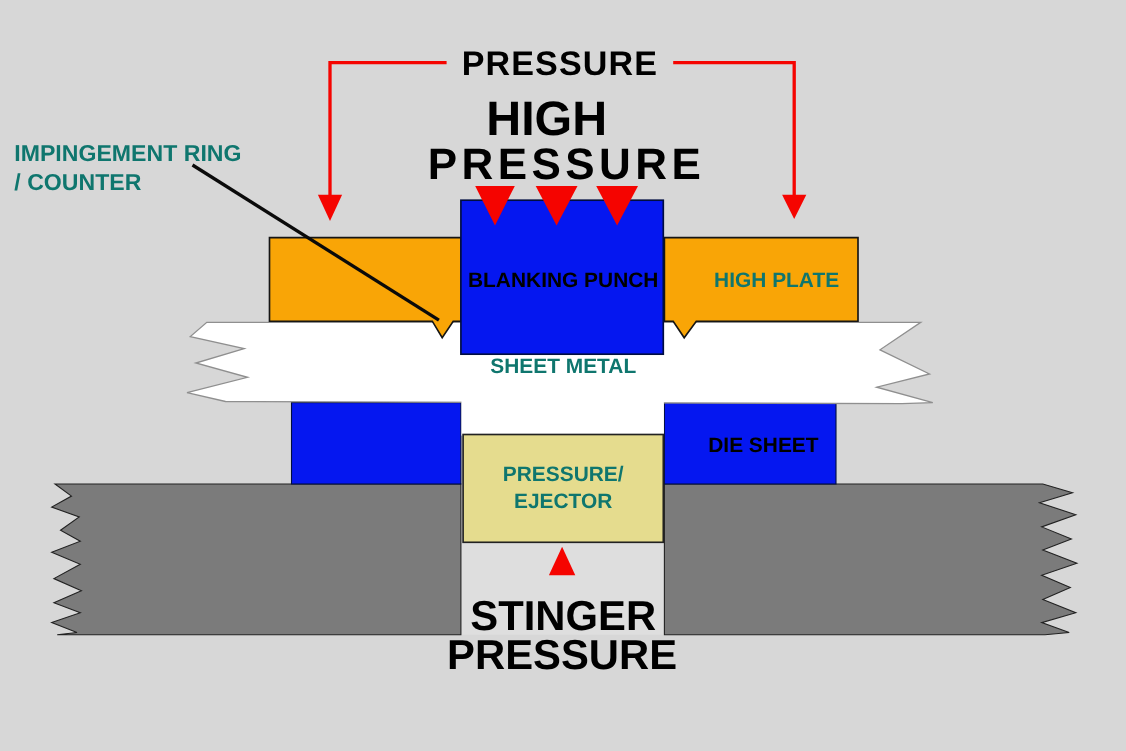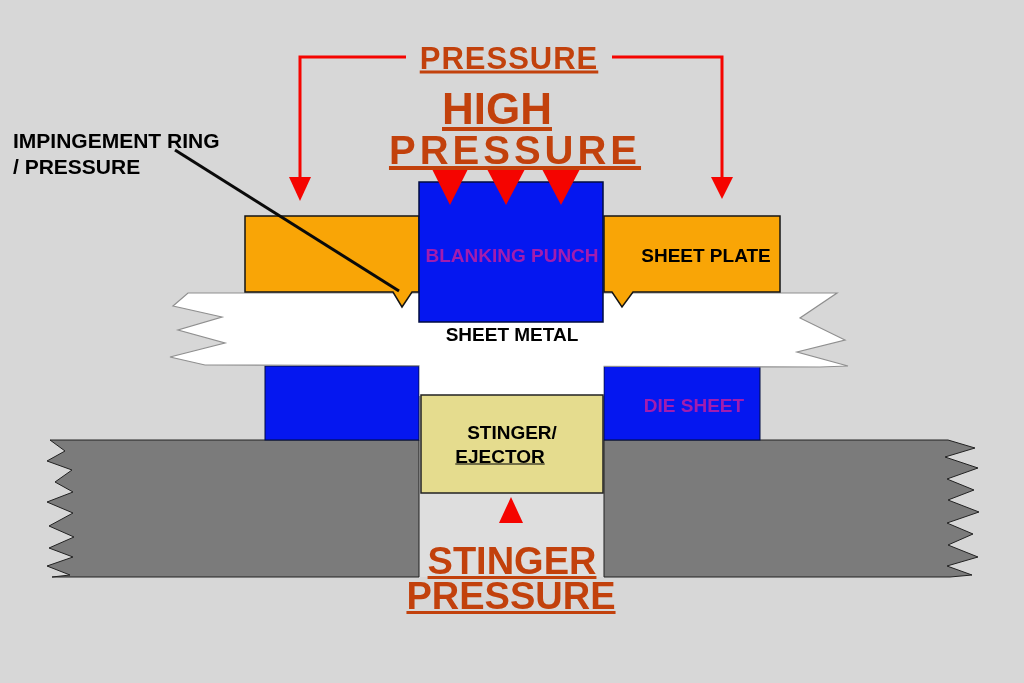--- a/index.html
+++ b/index.html
@@ -12,23 +12,23 @@
     font-weight:bold;
   }
   .stage svg{position:absolute;left:0;top:0;}
   .txt{
     position:absolute;
     white-space:nowrap;
     transform:translate(-50%,-50%);
     line-height:1;
   }
   .txt.leftalign{transform:translate(0,-50%);}
-  .red{color:#c2410c;text-decoration:underline;}
-  .black{color:#000000;text-align:center;}
-  .white{color:#a21caf;}
+  .red{color:#000000;}
+  .black{color:#0f766e;text-align:center;}
+  .white{color:#000000;}
   .t-pressure-top{font-size:31px;letter-spacing:1px;}
   .t-high{font-size:44px;}
   .t-highpressure{font-size:40px;letter-spacing:4px;}
   .t-imp{font-size:21px;}
   .t-part{font-size:19px;}
   .t-counter{font-size:38px;}
 </style>
 </head>
 <body>
 
@@ -69,29 +69,29 @@
 
     <line x1="175" y1="150" x2="399" y2="291" stroke-width="3" stroke="#0a0a0a"></line>
   </svg>
 
   <div class="txt red t-pressure-top" style="left:509px;top:58px;">PRESSURE</div>
 
   <div class="txt red t-high" style="left:497px;top:109px;">HIGH</div>
   <div class="txt red t-highpressure" style="left:515px;top:150px;">PRESSURE</div>
 
   <div class="txt leftalign black t-imp" style="left:13px;top:140px;">IMPINGEMENT RING</div>
-  <div class="txt leftalign black t-imp" style="left:13px;top:166px;">/ PRESSURE</div>
+  <div class="txt leftalign black t-imp" style="left:13px;top:166px;">/ COUNTER</div>
 
   <div class="txt white t-part" style="left:512px;top:255px;">BLANKING PUNCH</div>
 
-  <div class="txt black t-part" style="left:706px;top:255px;">SHEET PLATE</div>
+  <div class="txt black t-part" style="left:706px;top:255px;">HIGH PLATE</div>
 
   <div class="txt black t-part" style="left:512px;top:334px;">SHEET METAL</div>
 
   <div class="txt white t-part" style="left:694px;top:405px;">DIE SHEET</div>
 
-  <div class="txt black t-part" style="left:512px;top:432px;">STINGER/</div>
-  <div class="txt black t-part" style="left:500px;top:456px;text-decoration:underline;">EJECTOR</div>
+  <div class="txt black t-part" style="left:512px;top:432px;">PRESSURE/</div>
+  <div class="txt black t-part" style="left:512px;top:456px;">EJECTOR</div>
 
   <div class="txt red t-counter" style="left:512px;top:561px;">STINGER</div>
   <div class="txt red t-counter" style="left:511px;top:596px;">PRESSURE</div>
 
 </div>
 
 </body></html>

